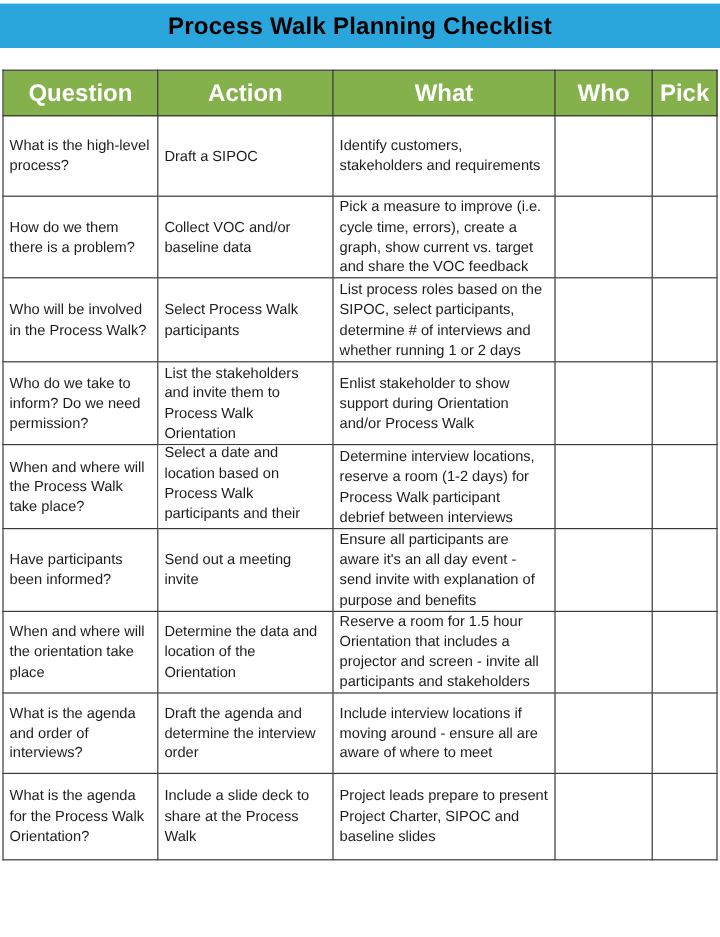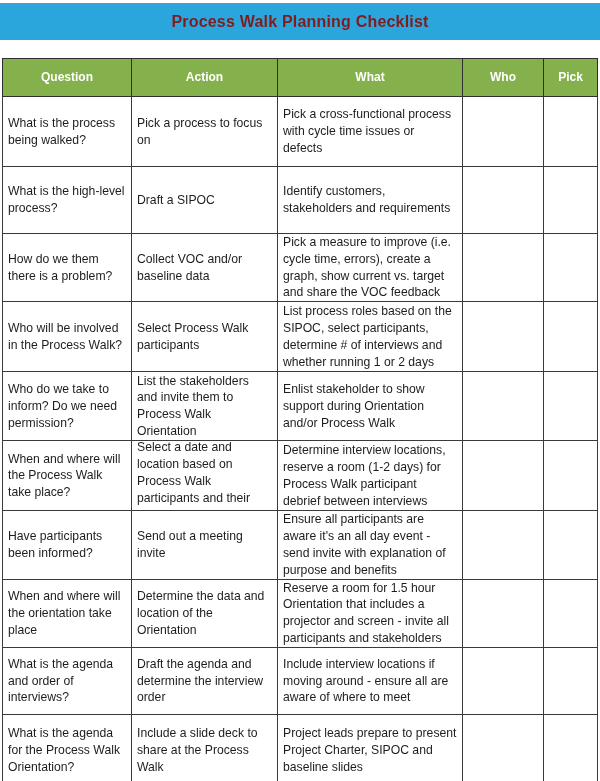--- a/index.html
+++ b/index.html
@@ -30,22 +30,22 @@
     top: 3px;
     width: 600px;
     height: 37px;
     background: #2ba6dd;
     display: flex;
     align-items: center;
     justify-content: center;
     box-sizing: border-box;
   }
   .title-bar .title-text {
-    color: #7f1d1d;
-    font-size: 16px;
+    color: #000000;
+    font-size: 20px;
     font-weight: bold;
     letter-spacing: 0.2px;
     line-height: 1;
     text-align: left;
     white-space: nowrap;
   }
 
   
   .checklist-table {
     position: absolute;
@@ -60,21 +60,21 @@
   .checklist-table td {
     border: 1.5px solid #3a3a3a;
     padding: 0;
     vertical-align: middle;
     box-sizing: border-box;
   }
 
   .checklist-table thead th {
     background: #84b14c;
     color: #ffffff;
-    font-size: 12px;
+    font-size: 20px;
     font-weight: bold;
     text-align: center;
     height: 38px;
     line-height: 1.1;
     border-color: #2f2f2f;
   }
 
   .checklist-table tbody td {
     background: #ffffff;
     color: #1d1d1d;
@@ -144,37 +144,20 @@
       <tr>
         <th>Question</th>
         <th>Action</th>
         <th>What</th>
         <th>Who</th>
         <th>Pick</th>
       </tr>
     </thead>
     <tbody>
 
-      <tr class="r0">
-        <td>
-            <span class="cell-pad">What is the process being walked?</span>
-          </td>
-        <td>
-            <span class="cell-pad">Pick a process to focus on</span>
-          </td>
-        <td>
-            <span class="cell-pad">Pick a cross-functional process with cycle time issues or defects</span>
-          </td>
-        <td>
-            <span class="empty-cell cell-pad"></span>
-          </td>
-        <td>
-            <span class="empty-cell cell-pad"></span>
-          </td>
-      </tr>
 
       <tr class="r1">
         <td>
             <span class="cell-pad">What is the high-level process?</span>
           </td>
         <td>
             <span class="cell-pad">Draft a SIPOC</span>
           </td>
         <td>
             <span class="cell-pad">Identify customers, stakeholders and requirements</span>

